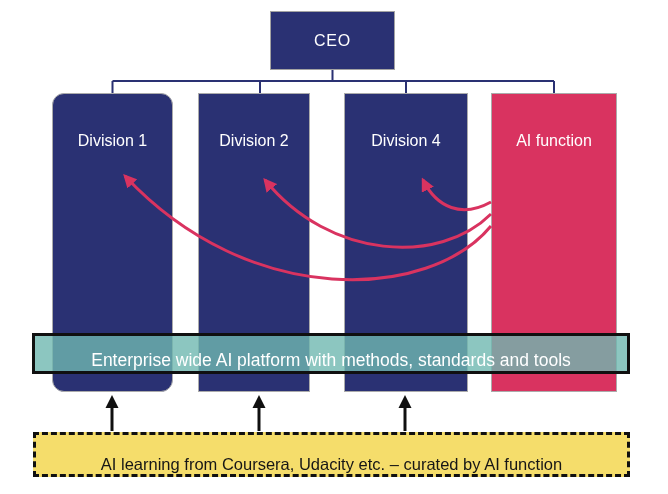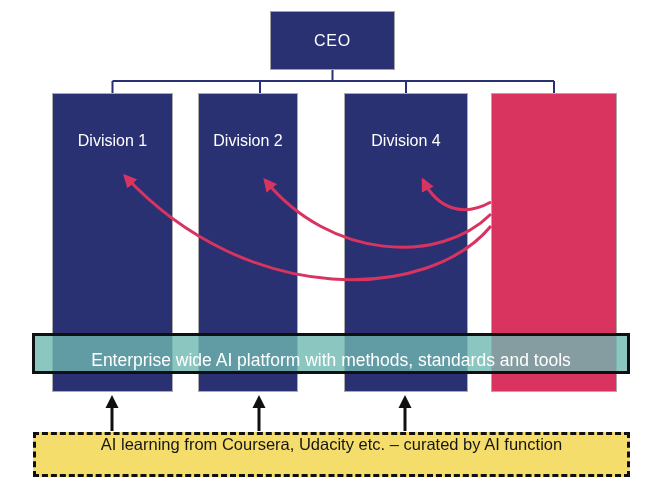--- a/index.html
+++ b/index.html
@@ -16,22 +16,22 @@
     color:#fff; font-size:16px; letter-spacing:0.8px;
   }
 
   .col {
     top:93px; height:299px; border:1px solid #ababab;
     color:#fff; font-size:16px; text-align:center; line-height:26px;
     padding-top:34px;
   }
   .col-navy { background:var(--navy); }
   .col-pink { background:var(--pink); }
-  .col1 { left:52px;  width:121px; }
-  .col2 { left:198px; width:100px; }
+  .col1 { left:52px;  width:121px;border-radius:12px; }
+  .col2 { left:198px; width:112px; }
   .col3 { left:344px; width:124px; }
   .col4 { left:491px; width:126px; }
   .col span { display:block; }
 
   svg.overlay {
     position:absolute; left:0; top:0; width:668px; height:494px;
     pointer-events:none;
   }
   .connector   { stroke:var(--navy); stroke-width:2; fill:none; }
   .pink-arrow  { stroke:var(--pink); stroke-width:3; fill:none; }
@@ -41,21 +41,21 @@
 
   .platform {
     left:32px; top:333px; width:598px; height:41px;
     background:rgba(111,184,176,0.8); border:3px solid var(--ink);
     display:flex; align-items:flex-end; justify-content:center;
     color:#fff; font-size:17.5px; white-space:nowrap;
   }
   .learning {
     left:33px; top:432px; width:597px; height:45px;
     background:var(--yellow); border:3px dashed var(--ink);
-    display:flex; align-items:flex-start; justify-content:center;
+    display:flex; align-items:flex-end; justify-content:center;
     color:#161616; font-size:16.5px; white-space:nowrap;
   }
 </style>
 </head>
 <body>
 
 <div class="canvas">
 
   <div class="box ceo">
     <span>CEO</span>
@@ -64,20 +64,21 @@
   <div class="box col col-navy col1">
     <span>Division 1</span>
   </div>
   <div class="box col col-navy col2">
     <span>Division 2</span>
   </div>
   <div class="box col col-navy col3">
     <span>Division 4</span>
   </div>
   <div class="box col col-pink col4">
+    <span>AI function</span>
   </div>
 
   <svg class="overlay" viewBox="0 0 668 494">
     <defs>
       <marker id="pinkTip" viewBox="0 0 10 10" refX="8" refY="5" markerWidth="4.5" markerHeight="4.5" orient="auto">
         <path class="pink-head" d="M0,0 L10,5 L0,10 z"></path>
       </marker>
     </defs>
 
     <path class="connector" d="M332.5 70 L332.5 81 M112.5 81 L554 81 M112.5 81 L112.5 93 M260 81 L260 93 M406 81 L406 93 M554 81 L554 93"></path>

